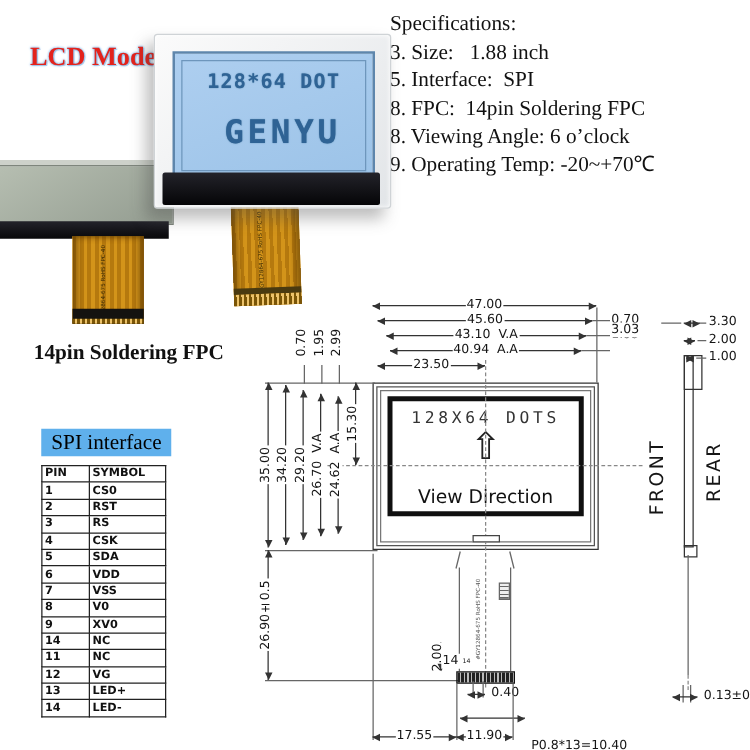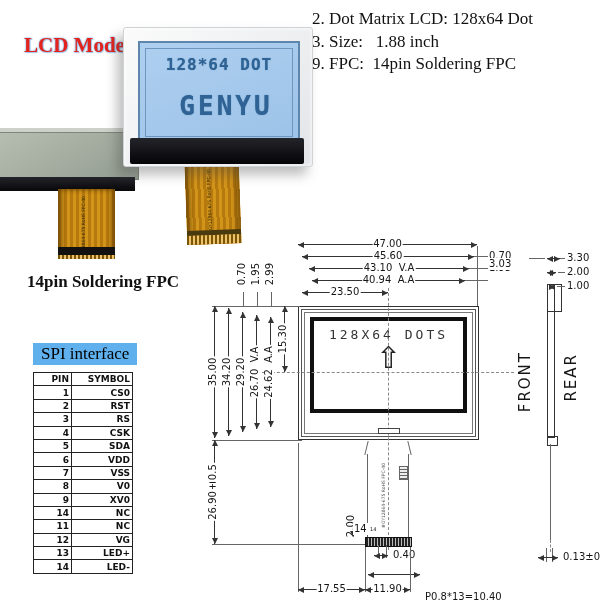--- a/index.html
+++ b/index.html
@@ -33,21 +33,21 @@
       color:var(--title_red,#e3231c);white-space:pre;
       text-shadow:0 0 2px #7fb2e5,0 0 2px #9cc3e8,1px 1px 0 #b8d4ee}
   
   .specs{position:absolute;left:312px;top:8px;width:286px}
   .spec-line{white-space:pre;font-size:17px;line-height:22.5px}
   
   .spi-head{position:absolute;left:33px;top:343px;font-size:17px;padding:1px 8px;
       background:var(--highlight_blue,#5fb0ec);color:#000}
   table.spi{position:absolute;left:33px;top:372px;border-collapse:collapse;
       font:bold 9px "DejaVu Sans",sans-serif;color:#111}
-  .spi td,.spi th{border:1px solid #222;text-align:right;height:12.4px;padding:0 2px}
+  .spi td,.spi th{border:1px solid #222;text-align:left;height:12.4px;padding:0 2px}
   .col-pin{width:33px}.col-sym{width:56px}
   
   .ribbon{position:absolute;background:repeating-linear-gradient(90deg,#b5790e 0 3px,#d3941a 3px 6px),var(--fpc_amber,#c9880f);
       box-shadow:inset 4px 0 5px rgba(80,50,0,.55),inset -4px 0 5px rgba(80,50,0,.55)}
   .pads{position:absolute;left:0;right:0;bottom:0;height:9px;
       background:repeating-linear-gradient(90deg,#7a5506 0 2px,#edc36b 2px 4px)}
   .screen-txt{position:absolute;width:100%;text-align:center;font-family:"DejaVu Sans Mono",monospace;
       font-weight:bold;color:var(--lcd_text_blue,#2f6395);text-shadow:0 0 1px #46789f}
   .caption{position:absolute;left:27px;top:272px;font-size:17px;font-weight:bold}
   
@@ -89,23 +89,26 @@
 </div>
 <div class="ribbon" style="left:186px;top:162px;width:54px;height:82px;z-index:2;transform:rotate(-2deg)">
   <span class="vtext" style="left:22px;top:6px;font-size:4.5px;color:#3a2a05;background:transparent">GY12864-675 RoHS FPC-40</span>
   <div class="abs" style="left:0;right:0;bottom:9px;height:5px;background:#4a3a10"></div>
   <div class="pads"></div>
 </div>
 
 <div class="caption">14pin Soldering FPC</div>
 
 <div class="specs">
-  <div class="spec-line">2. Dot Matrix LCD: 128x64 Dot</div>
+  <div class="spec-line">Specifications:</div>
   <div class="spec-line">3. Size:   1.88 inch</div>
-  <div class="spec-line">9. FPC:  14pin Soldering FPC</div>
+  <div class="spec-line">5. Interface:  SPI</div>
+  <div class="spec-line">8. FPC:  14pin Soldering FPC</div>
+  <div class="spec-line">8. Viewing Angle: 6 o’clock</div>
+  <div class="spec-line">9. Operating Temp: -20~+70℃</div>
 </div>
 
 <div class="spi-head">SPI interface</div>
 <table class="spi">
   <tbody>
       <tr>
     <th class="col-pin">PIN</th>
     <th class="col-sym">SYMBOL</th>
   </tr>
   <tr>
@@ -167,20 +170,21 @@
 </tbody>
   </table>
 
 <div class="abs" style="left:298px;top:306px;width:179px;height:132px;border:1px solid #333">
   <div class="abs" style="inset:2px;border:1px solid #555"></div>
   <div class="abs" style="inset:5px;border:1px solid #777"></div>
 </div>
 <div class="draw-screen">
   <div class="dots">128X64 DOTS</div>
   <div class="arrow">⇧</div>
+  <div class="vd">View Direction</div>
 </div>
 <div class="dash-h" style="left:252px;top:372px;width:262px"></div>
 <div class="dash-v" style="left:388px;top:288px;height:262px"></div>
 
 <div class="dim-h" style="left:298px;top:244px;width:179px">
     <span class="lab">47.00</span>
   </div>
 <div class="dim-h" style="left:302px;top:256px;width:172px">
     <span class="lab">45.60</span>
   </div>

